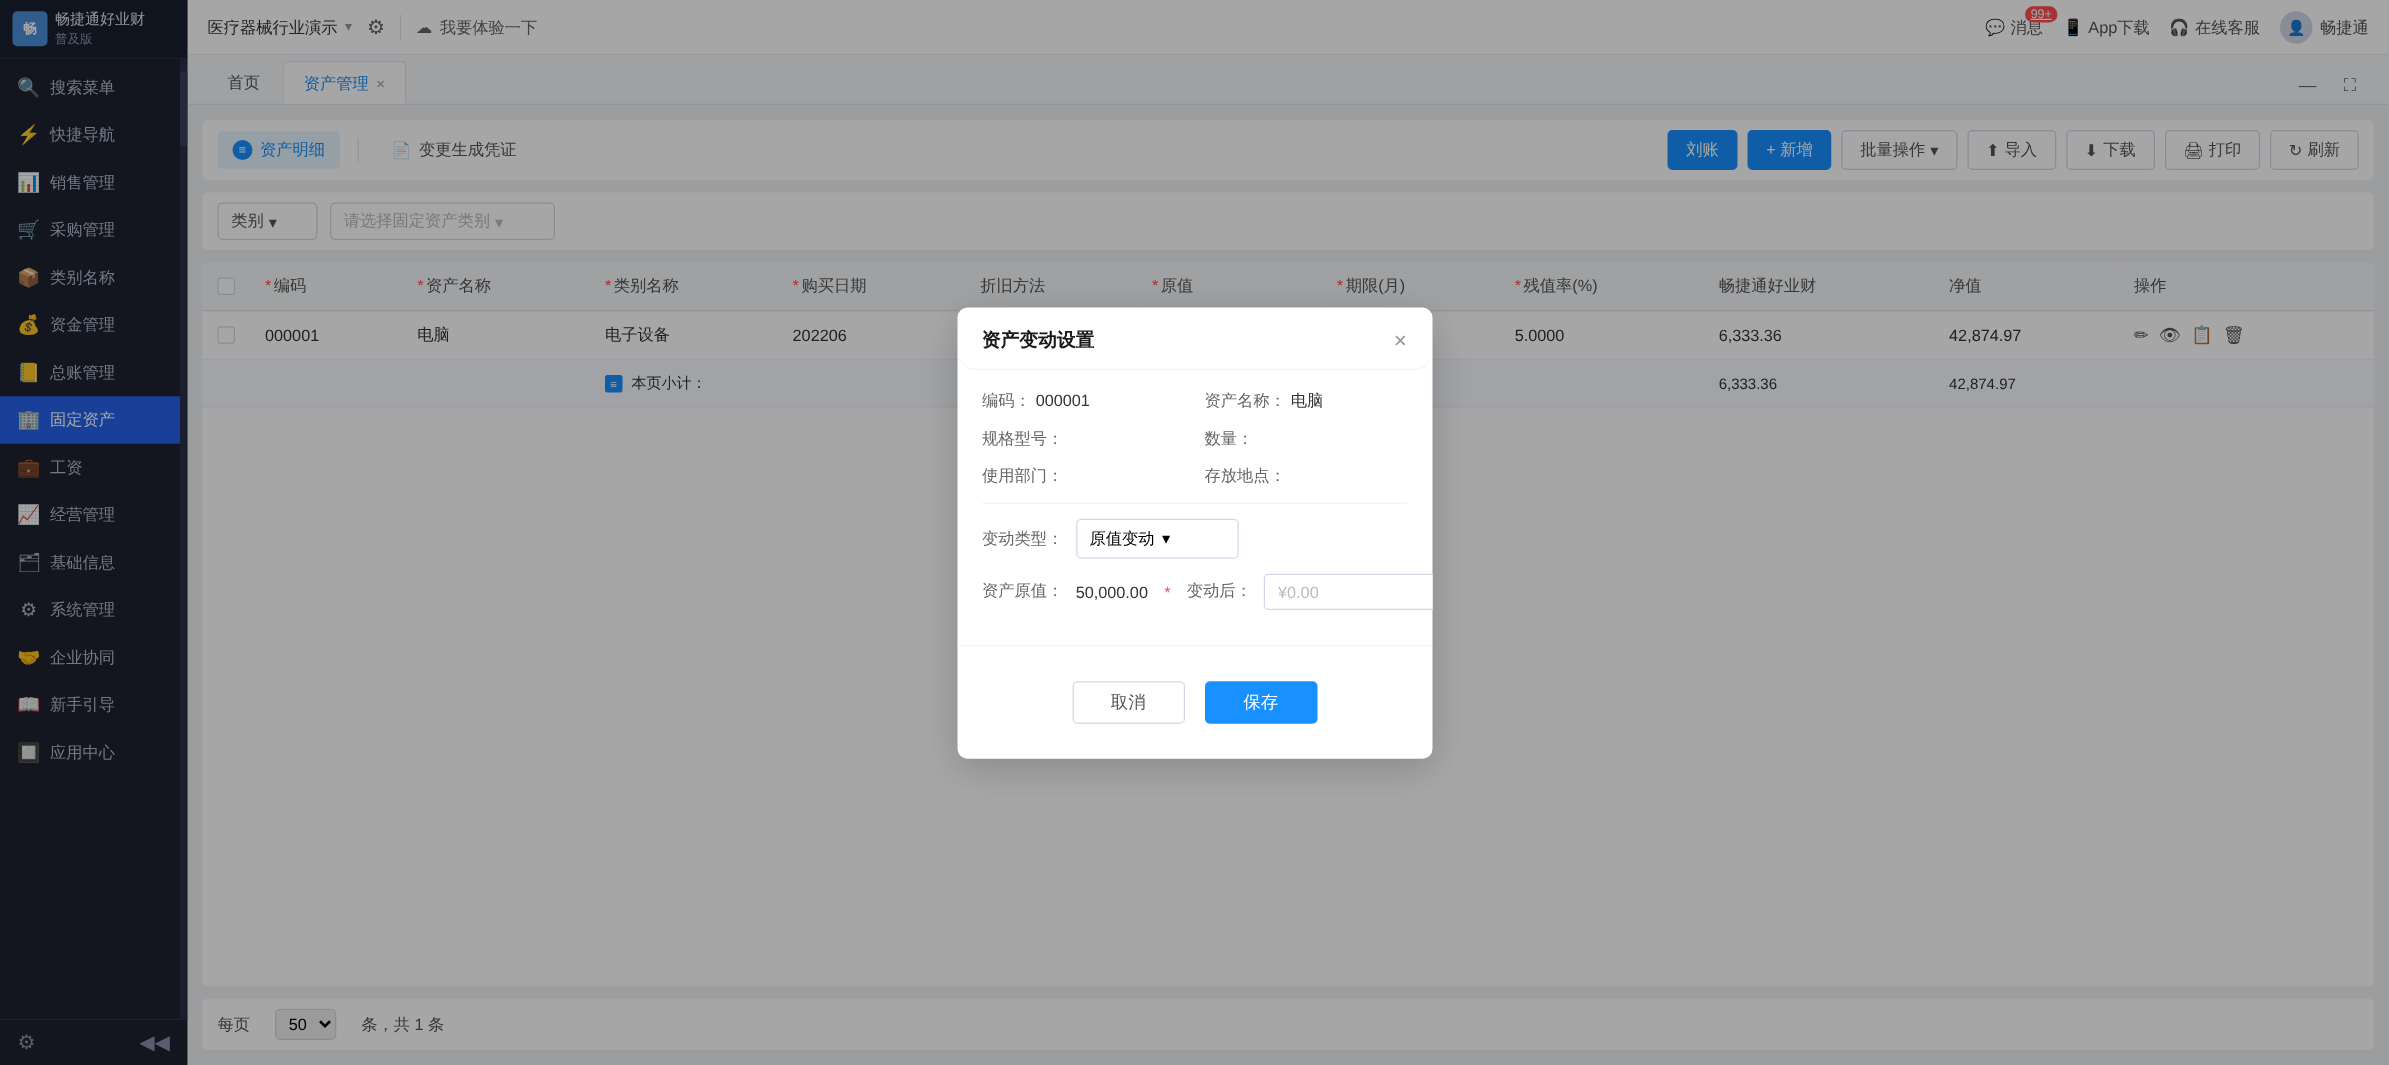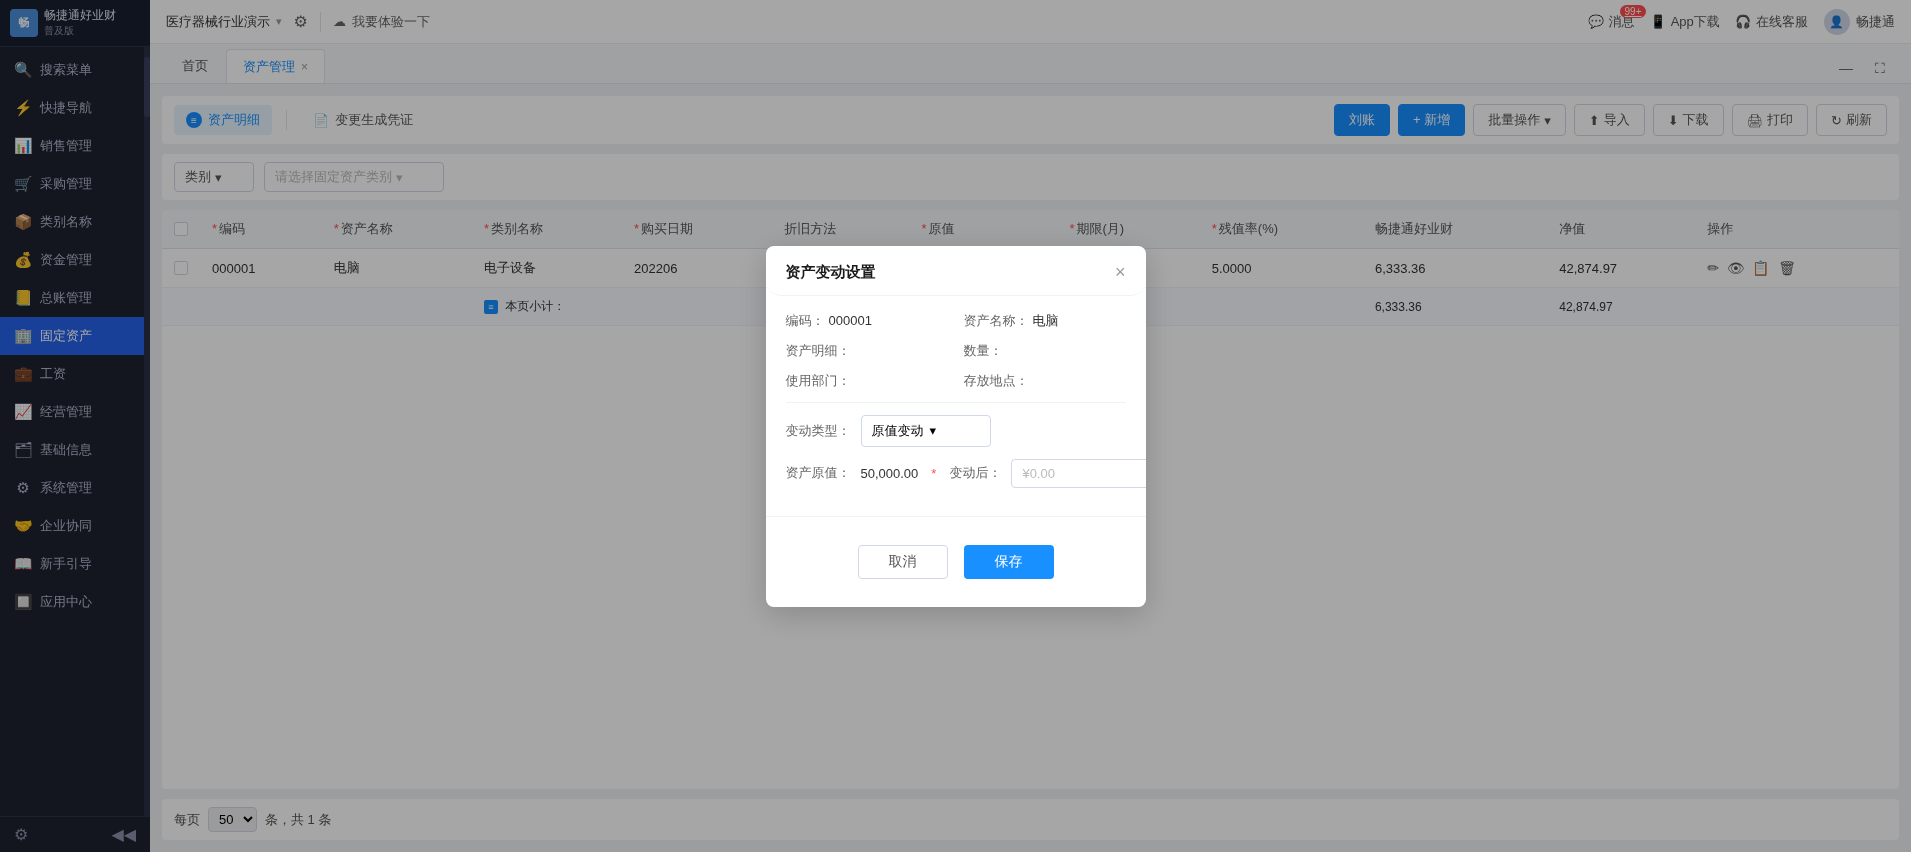--- a/index.html
+++ b/index.html
@@ -298,21 +298,21 @@
       cursor: pointer;
       line-height: 1.4;
     }
     .date-item.highlighted { background: #1890ff; color: white; }
     .date-item.today { background: #52c41a; color: white; }
 
     
     .pagination {
       background: #fff;
       padding: 8px 12px;
-      display: flex; align-items: center; gap: 8px;
+      display: flex; align-items: center; gap: 20px;
       border-radius: 4px;
       font-size: 13px;
       color: #555;
     }
     .page-select {
       border: 1px solid #d0d8e8;
       border-radius: 4px;
       padding: 3px 6px;
       font-size: 13px;
     }
@@ -699,21 +699,21 @@
           <span class="dialog-value">000001</span>
         </div>
         <div class="dialog-field">
           <span class="dialog-label">资产名称：</span>
           <span class="dialog-value">电脑</span>
         </div>
       </div>
 
       <div class="dialog-row">
         <div class="dialog-field">
-          <span class="dialog-label">资产明细：</span>
+          <span class="dialog-label">规格型号：</span>
           <span class="dialog-value"></span>
         </div>
         <div class="dialog-field">
           <span class="dialog-label">数量：</span>
           <span class="dialog-value"></span>
         </div>
       </div>
 
       <div class="dialog-row">
         <div class="dialog-field">

